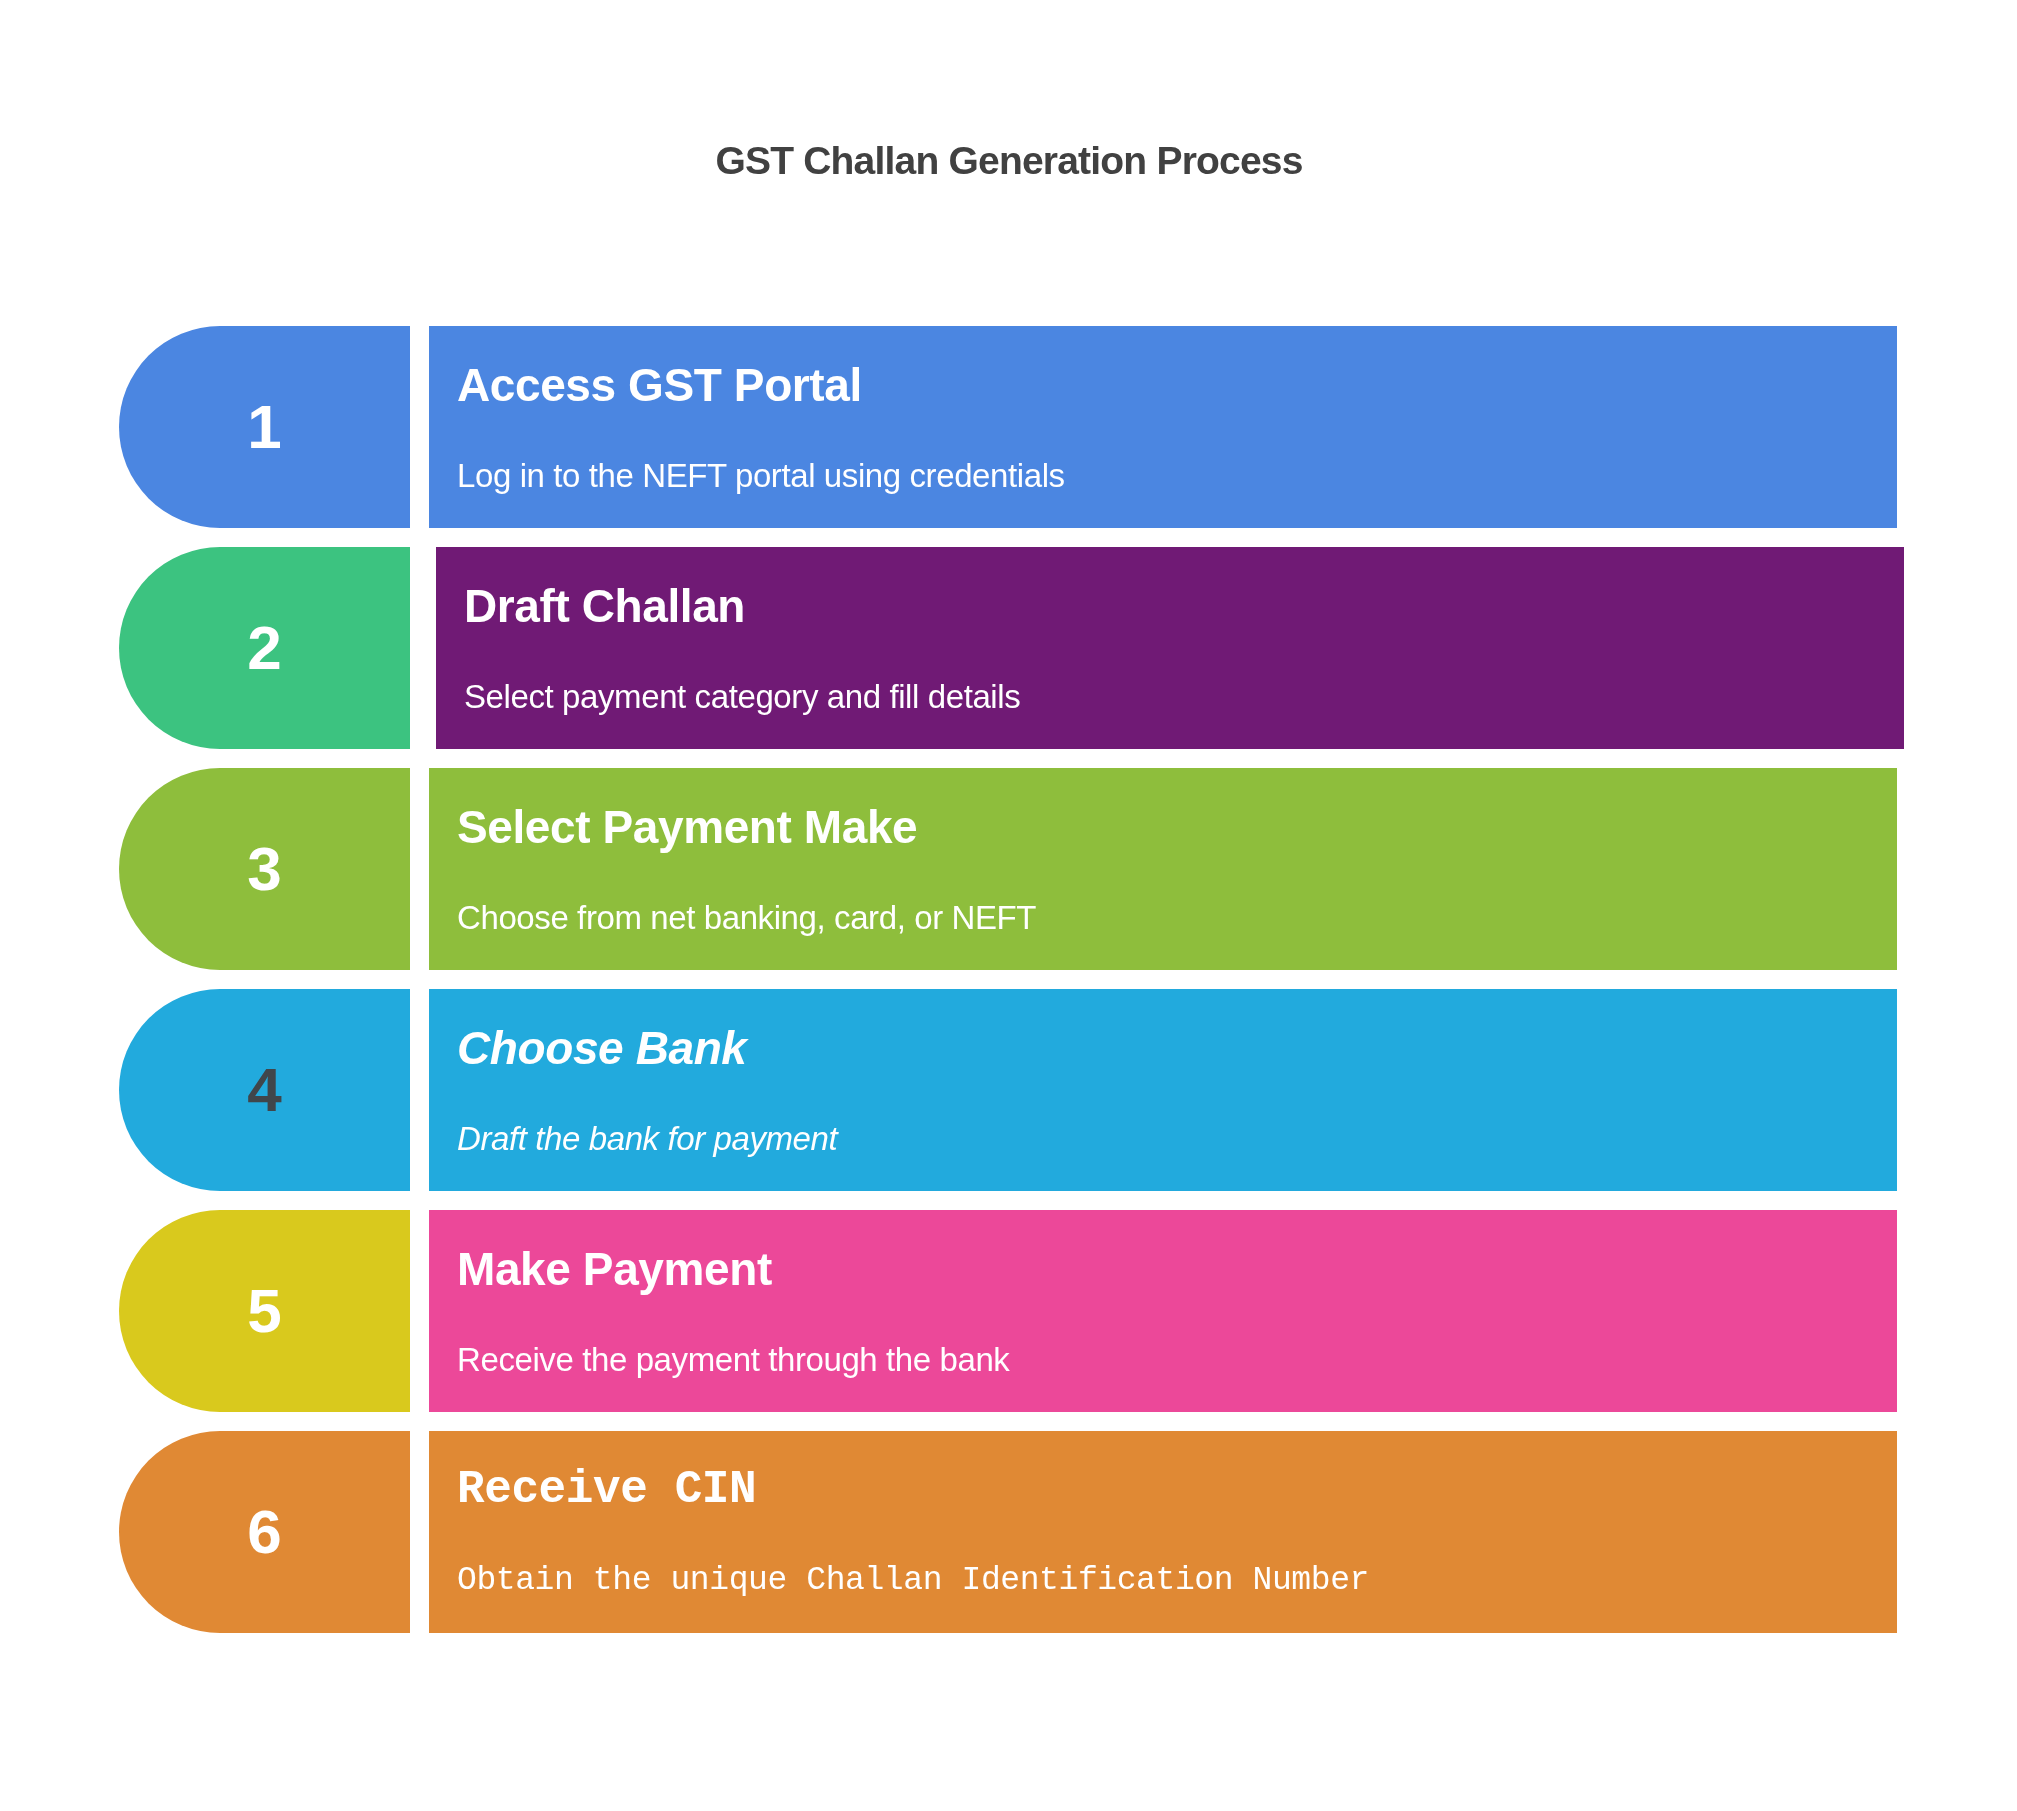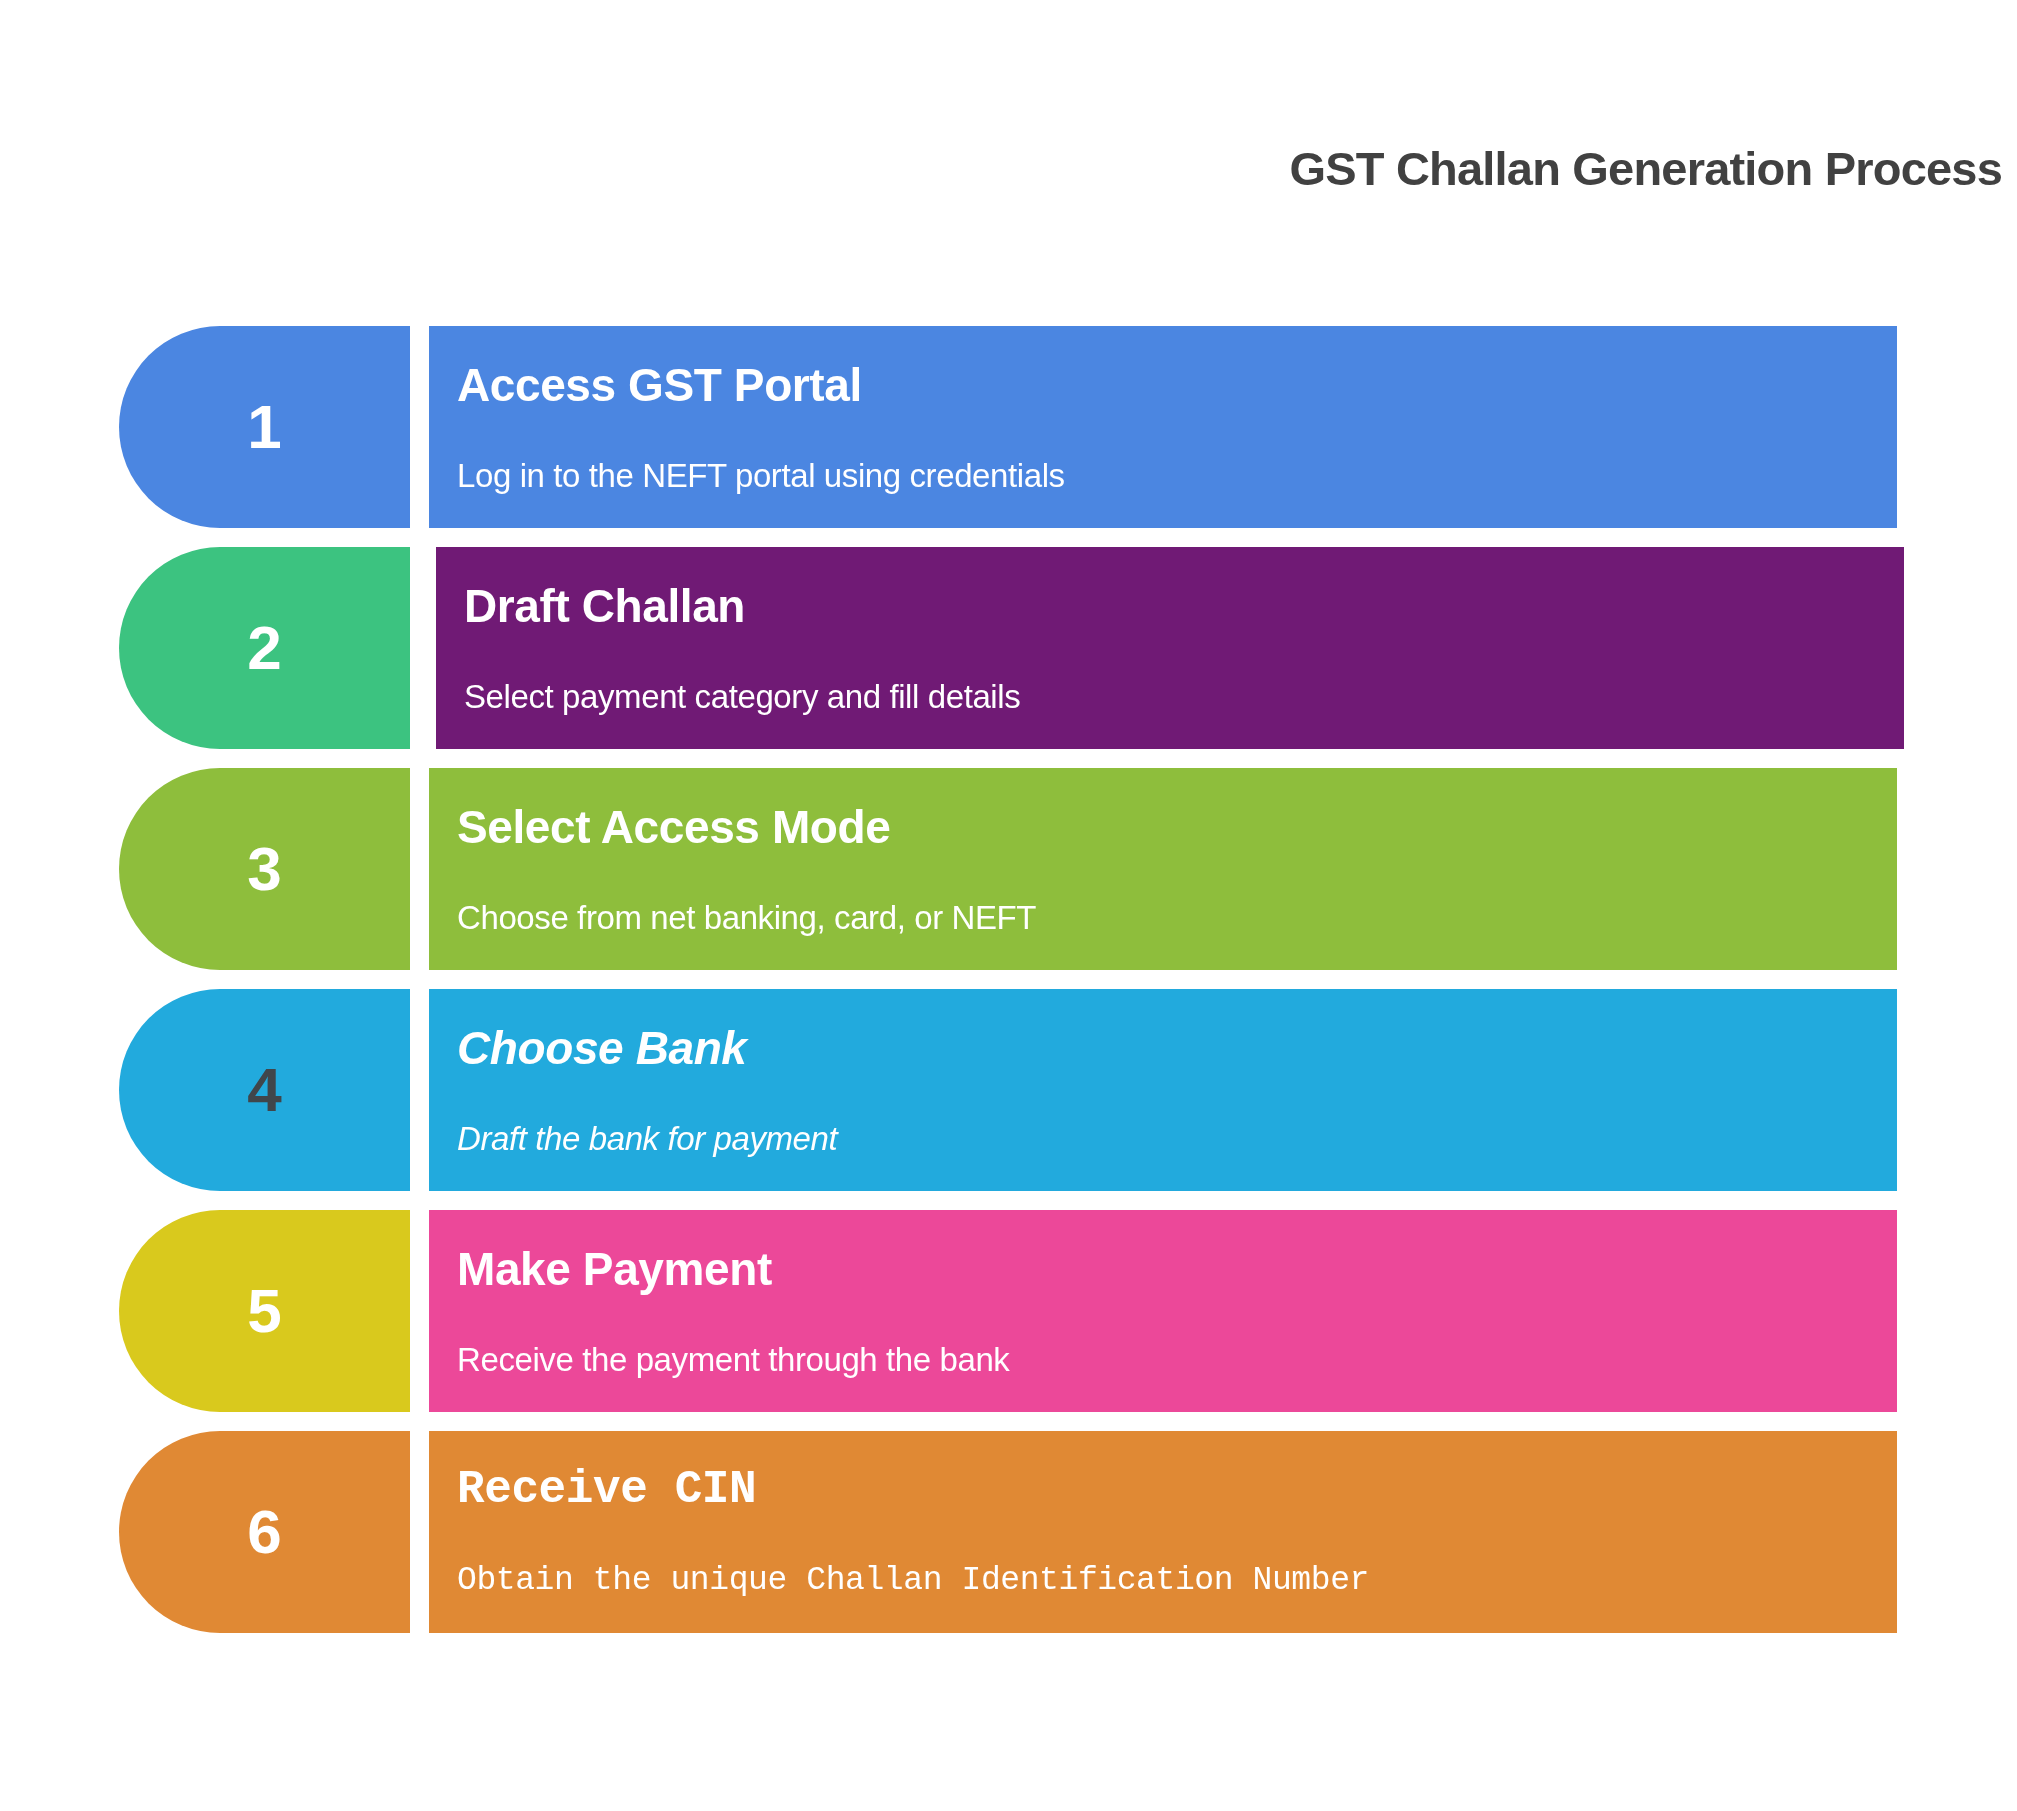--- a/index.html
+++ b/index.html
@@ -13,27 +13,27 @@
     height: 1812px;
     background: #ffffff;
     font-family: "Liberation Sans", sans-serif;
     overflow: hidden;
   }
   .page-title {
     position: absolute;
     top: 124px;
     left: 0;
     right: 0;
-    text-align: right;
-    font-size: 47px;
+    text-align: center;
+    font-size: 39px;
     line-height: 57px;
     font-weight: bold;
     letter-spacing: -0.8px;
     color: #414141;
-    margin: 16px;
+    margin: 8px;
   }
   .steps {
     position: absolute;
     top: 326px;
     left: 119px;
   }
   .step {
     display: flex;
     height: 202px;
     margin-bottom: 19px;
@@ -111,21 +111,21 @@
         <div class="step-desc">Select payment category and fill details</div>
       </div>
     </div>
 
     <div class="step">
       <div class="step-number-pill" style="background: rgb(142, 190, 60);">
         <span class="step-number" style="color: rgb(255, 255, 255);">3</span>
       </div>
       <div class="step-gap"></div>
       <div class="step-content-bar" style="background: rgb(142, 190, 60); color: rgb(255, 255, 255);">
-        <div class="step-title">Select Access Mode</div>
+        <div class="step-title">Select Payment Make</div>
         <div class="step-desc">Choose from net banking, card, or NEFT</div>
       </div>
     </div>
 
     <div class="step">
       <div class="step-number-pill" style="background: rgb(34, 170, 221);">
         <span class="step-number" style="color: rgb(64, 70, 75);">4</span>
       </div>
       <div class="step-gap"></div>
       <div class="step-content-bar" style="background: rgb(34, 170, 221); color: rgb(255, 255, 255); font-style: italic;">

